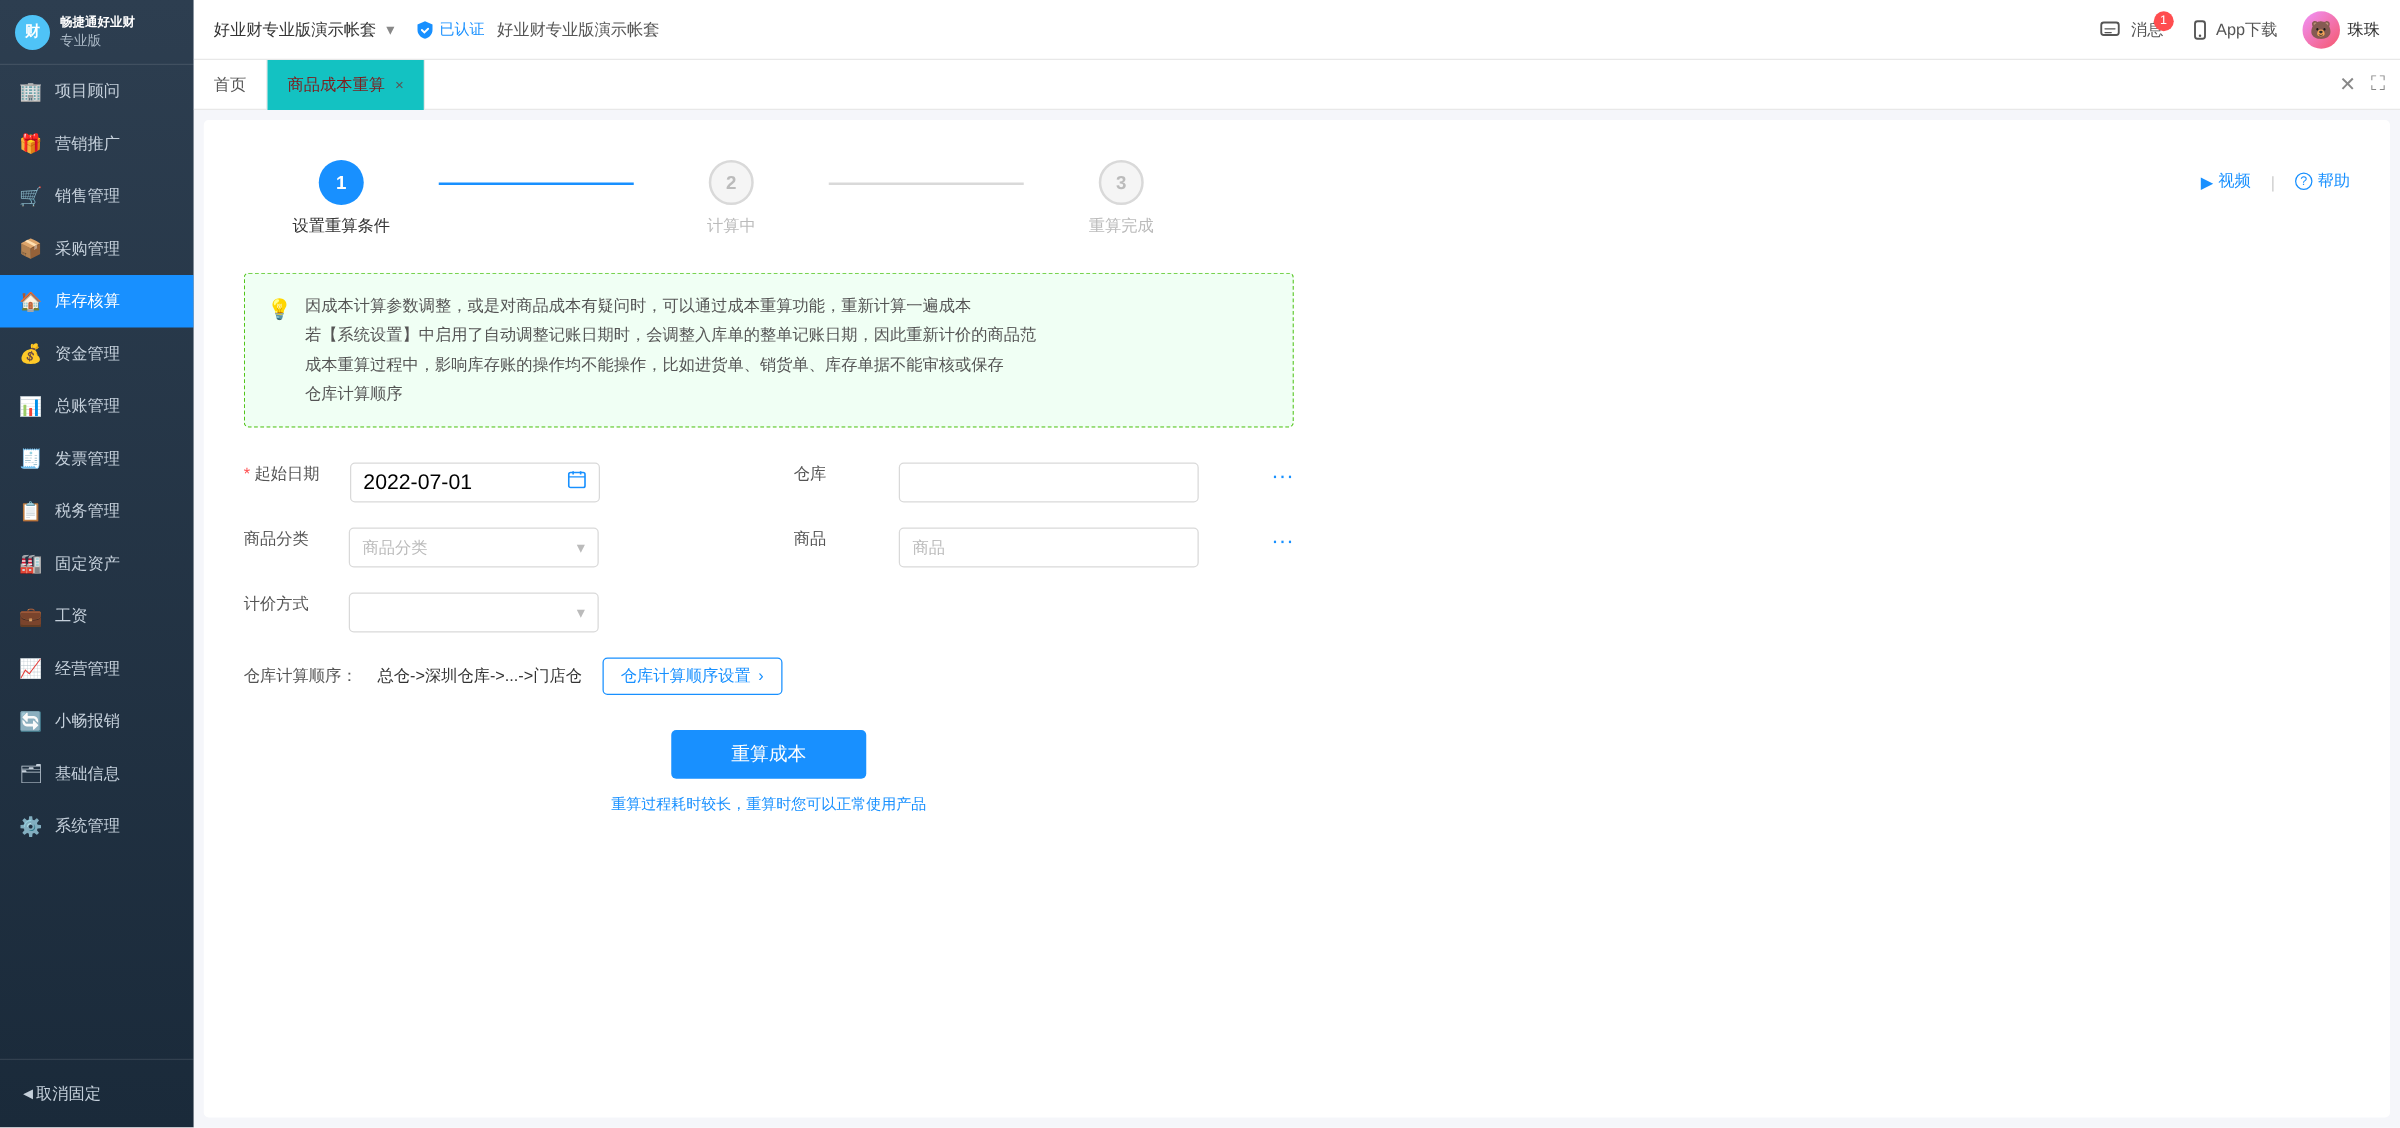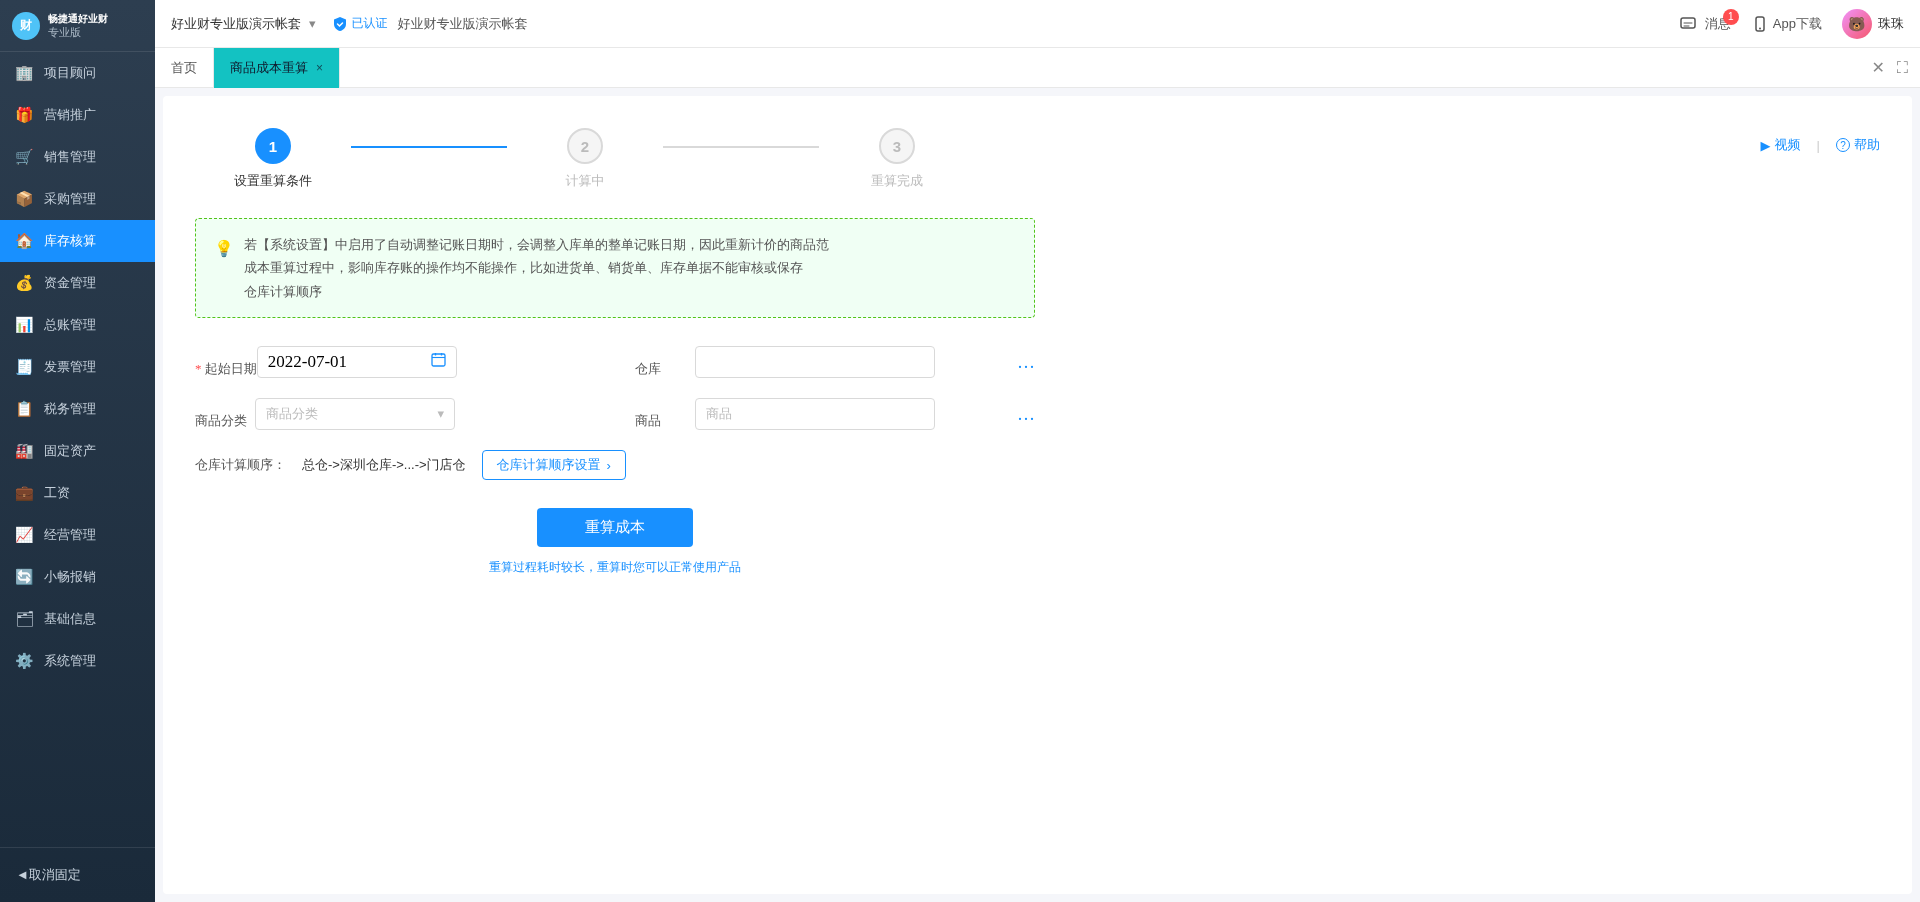--- a/index.html
+++ b/index.html
@@ -108,21 +108,21 @@
       height: 40px;
       display: flex; align-items: center;
       padding: 0 16px;
       font-size: 13px;
       cursor: pointer;
       color: #555;
       border-right: 1px solid #e8e8e8;
     }
     .tab-item.active {
       background: #13c2c2;
-      color: #0f172a;
+      color: #7f1d1d;
     }
     .tab-close { margin-left: 8px; font-size: 12px; opacity: 0.7; }
     .tab-controls { margin-left: auto; display: flex; align-items: center; padding-right: 12px; gap: 12px; color: #888; cursor: pointer; font-size: 16px; }
 
     
     .content {
       flex: 1;
       padding: 24px 32px;
       overflow-y: auto;
       background: white;
@@ -168,24 +168,23 @@
       max-width: 840px;
     }
     .form-row {
       display: flex;
       align-items: center;
       margin-bottom: 20px;
       gap: 40px;
     }
     .form-field {
       display: flex;
-      align-items: flex-end;
-      flex: 1;
-      gap: 0;
-      font-family: Liberation Serif, serif;
+      align-items: flex-start;
+      flex: 1;
+      gap: 24px;
     }
     .form-label {
       font-size: 13px;
       color: #555;
       white-space: nowrap;
       min-width: 60px;
     }
     .form-label.required::before {
       content: '* ';
       color: #ff4d4f;
@@ -451,20 +450,21 @@
         <span style="display:flex;align-items:center;gap:4px;cursor:pointer;">
           <span style="border:1px solid #1890ff;border-radius:50%;width:14px;height:14px;display:inline-flex;align-items:center;justify-content:center;font-size:10px;">?</span>
           <span>帮助</span>
         </span>
       </div>
     </div>
 
     <div class="info-box">
       <span class="info-icon">💡</span>
       <div>
+        <div>因成本计算参数调整，或是对商品成本有疑问时，可以通过成本重算功能，重新计算一遍成本</div>
         <div>若【系统设置】中启用了自动调整记账日期时，会调整入库单的整单记账日期，因此重新计价的商品范</div>
         <div>成本重算过程中，影响库存账的操作均不能操作，比如进货单、销货单、库存单据不能审核或保存</div>
         <div>仓库计算顺序</div>
       </div>
     </div>
 
     <div class="form-section">
 
       <div class="form-row">
         <div class="form-field">
@@ -499,20 +499,29 @@
         </div>
         <div class="form-field">
           <span class="form-label">商品</span>
           <div style="flex:1; height:32px; border:1px solid #d9d9d9; border-radius:4px; display:flex; align-items:center; padding:0 10px; max-width:240px;">
             <span style="color:#bbb;">商品</span>
           </div>
           <span class="form-dots-right">···</span>
         </div>
       </div>
 
+      <div class="form-row">
+        <div class="form-field">
+          <span class="form-label">计价方式</span>
+          <div class="form-select" style="max-width:200px; flex:1;">
+            <span style="color:#bbb;"></span>
+            <span class="chevron-down"></span>
+          </div>
+        </div>
+      </div>
 
       <div class="calc-row">
         <span class="calc-label">仓库计算顺序：</span>
         <span class="calc-value">总仓-&gt;深圳仓库-&gt;...-&gt;门店仓</span>
         <button class="calc-btn">
           <span>仓库计算顺序设置</span>
           <span>›</span>
         </button>
       </div>
 

